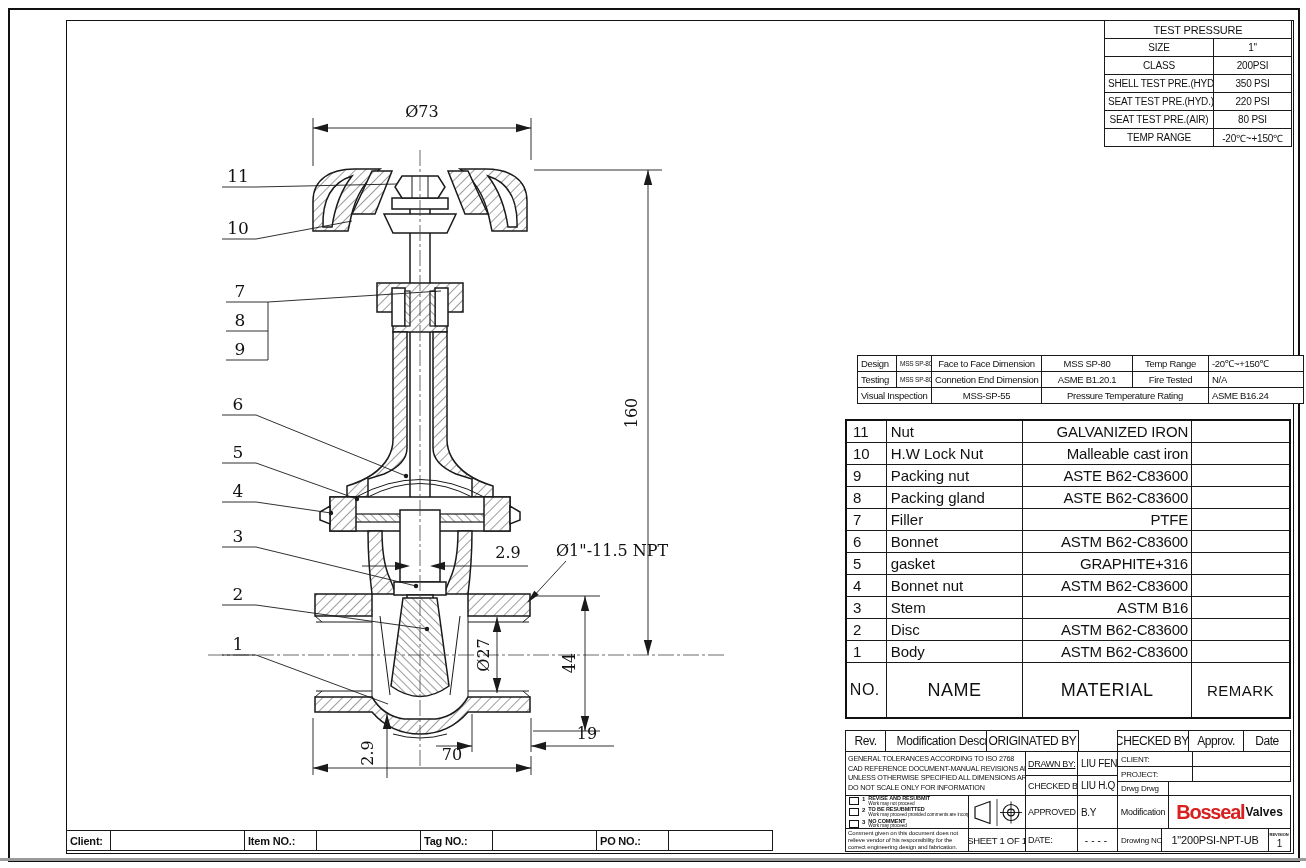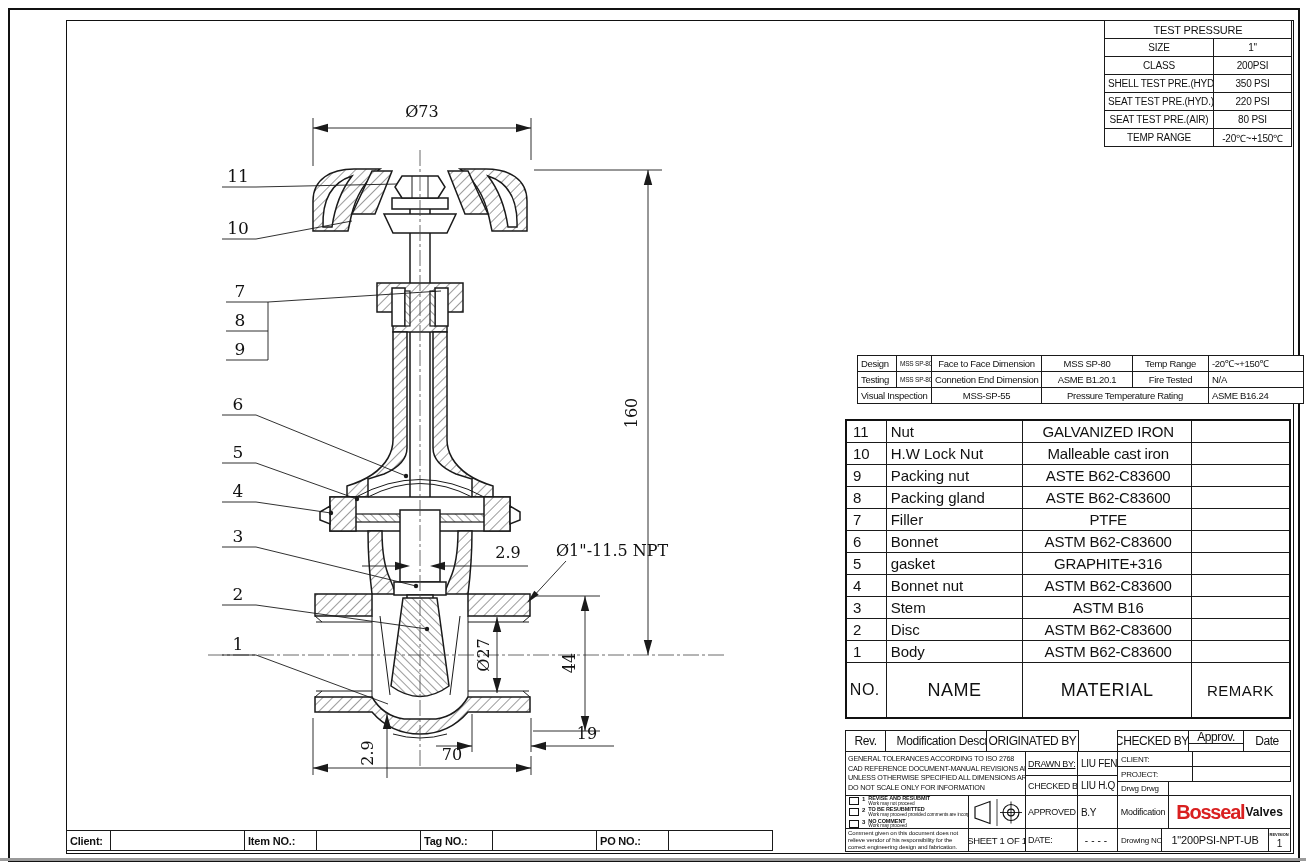--- a/index.html
+++ b/index.html
@@ -30,21 +30,21 @@
 
   table.spec{left:845px;top:355px;width:446px;border:1.5px solid #111;margin-left:12px;}
   table.spec td{height:15px;font-size:9.5px;letter-spacing:-0.3px;text-align:center;}
   table.spec td.sm{font-size:6.5px;letter-spacing:-0.2px;}
   table.spec td.lft{text-align:left;}
 
   table.parts{left:845px;top:419px;width:446px;border:2px solid #111;}
   table.parts td{height:21px;font-size:15px;}
   table.parts td.no{text-align:left;padding-left:6px;}
   table.parts td.nm{text-align:left;padding-left:4px;}
-  table.parts td.mt{text-align:center;padding-left:5px;letter-spacing:-0.2px;}
+  table.parts td.mt{text-align:right;padding-left:5px;letter-spacing:-0.2px;}
   table.parts tr.hdr td{height:54px;font-size:18px;text-align:center;letter-spacing:0.5px;}
   table.parts tr.hdr td.no{font-size:16px;text-align:center;padding-left:0;}
   table.parts tr.hdr td.rk{font-size:15px;}
 
   table.fstrip{left:66px;top:830px;width:706px;border:1.5px solid #111;}
   table.fstrip td{height:19px;font-size:11px;font-weight:700;letter-spacing:-0.2px;}
 
   .tbc{position:absolute;border:1px solid #1a1a1a;box-sizing:border-box;background:#fff;
        display:flex;align-items:center;overflow:hidden;white-space:nowrap;}
   .cnt{justify-content:center;text-align:center;}
@@ -401,21 +401,21 @@
       <td>MATERIAL</td>
       <td class="rk">REMARK</td>
     </tr>
   </tbody>
     </table>
 
   <div class="tbc cnt revhdr" style="left:845px;top:730px;width:41px;height:22px;">Rev.</div>
   <div class="tbc cnt revhdr" style="left:885px;top:730px;width:141px;height:22px;">Modification Description</div>
   <div class="tbc cnt revhdr" style="left:986px;top:730px;width:93px;height:22px;">ORIGINATED BY</div>
   <div class="tbc cnt revhdr" style="left:1117px;top:730px;width:72px;height:22px;">CHECKED BY:</div>
-  <div class="tbc cnt revhdr" style="left:1188px;top:730px;width:56px;height:14px;">Approv.</div>
+  <div class="tbc cnt revhdr" style="left:1188px;top:730px;width:56px;height:22px;">Approv.</div>
   <div class="tbc cnt revhdr" style="left:1243px;top:730px;width:48px;height:22px;">Date</div>
 
   <div class="tbc" style="left:845px;top:751px;width:181px;height:45px;align-items:flex-start;">
     <span class="tol">
       <span style="display:block">GENERAL TOLERANCES ACCORDING TO ISO 2768</span>
       <span style="display:block">CAD REFERENCE DOCUMENT-MANUAL REVISIONS ALLOWED.</span>
       <span style="display:block">UNLESS OTHERWISE SPECIFIED ALL DIMENSIONS ARE IN MM</span>
       <span style="display:block">DO NOT SCALE ONLY FOR INFORMATION</span>
     </span>
   </div>

